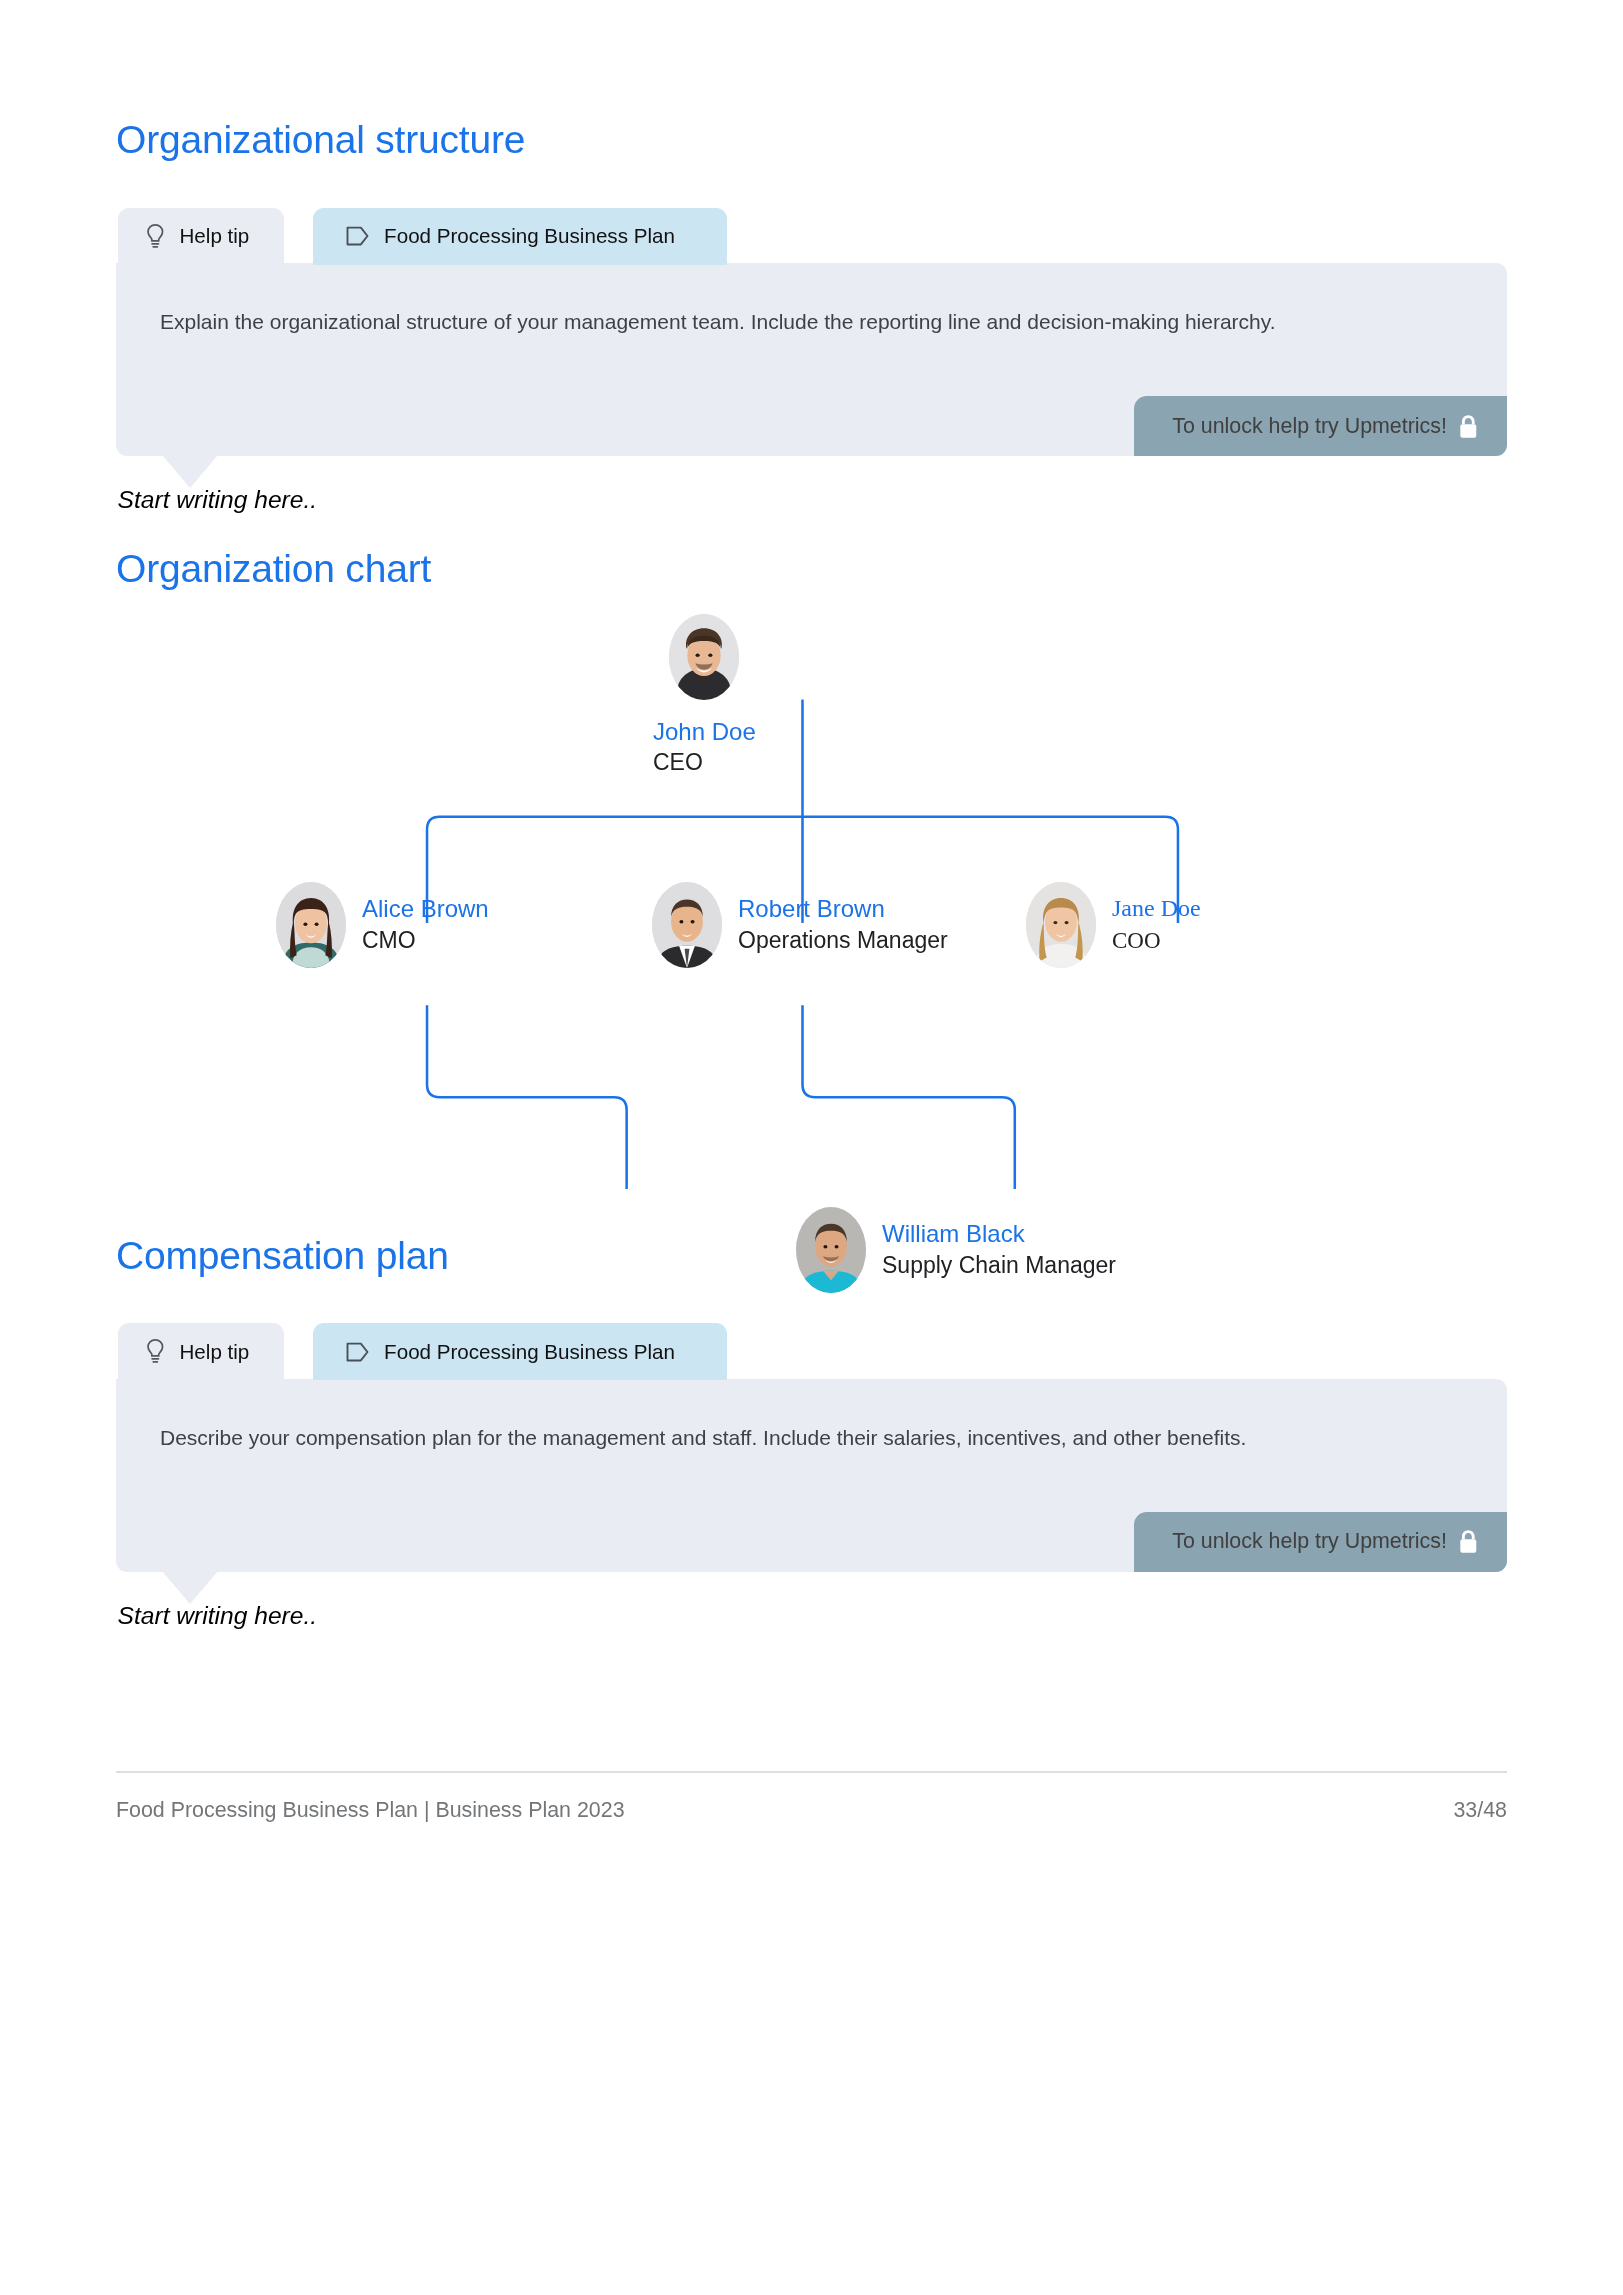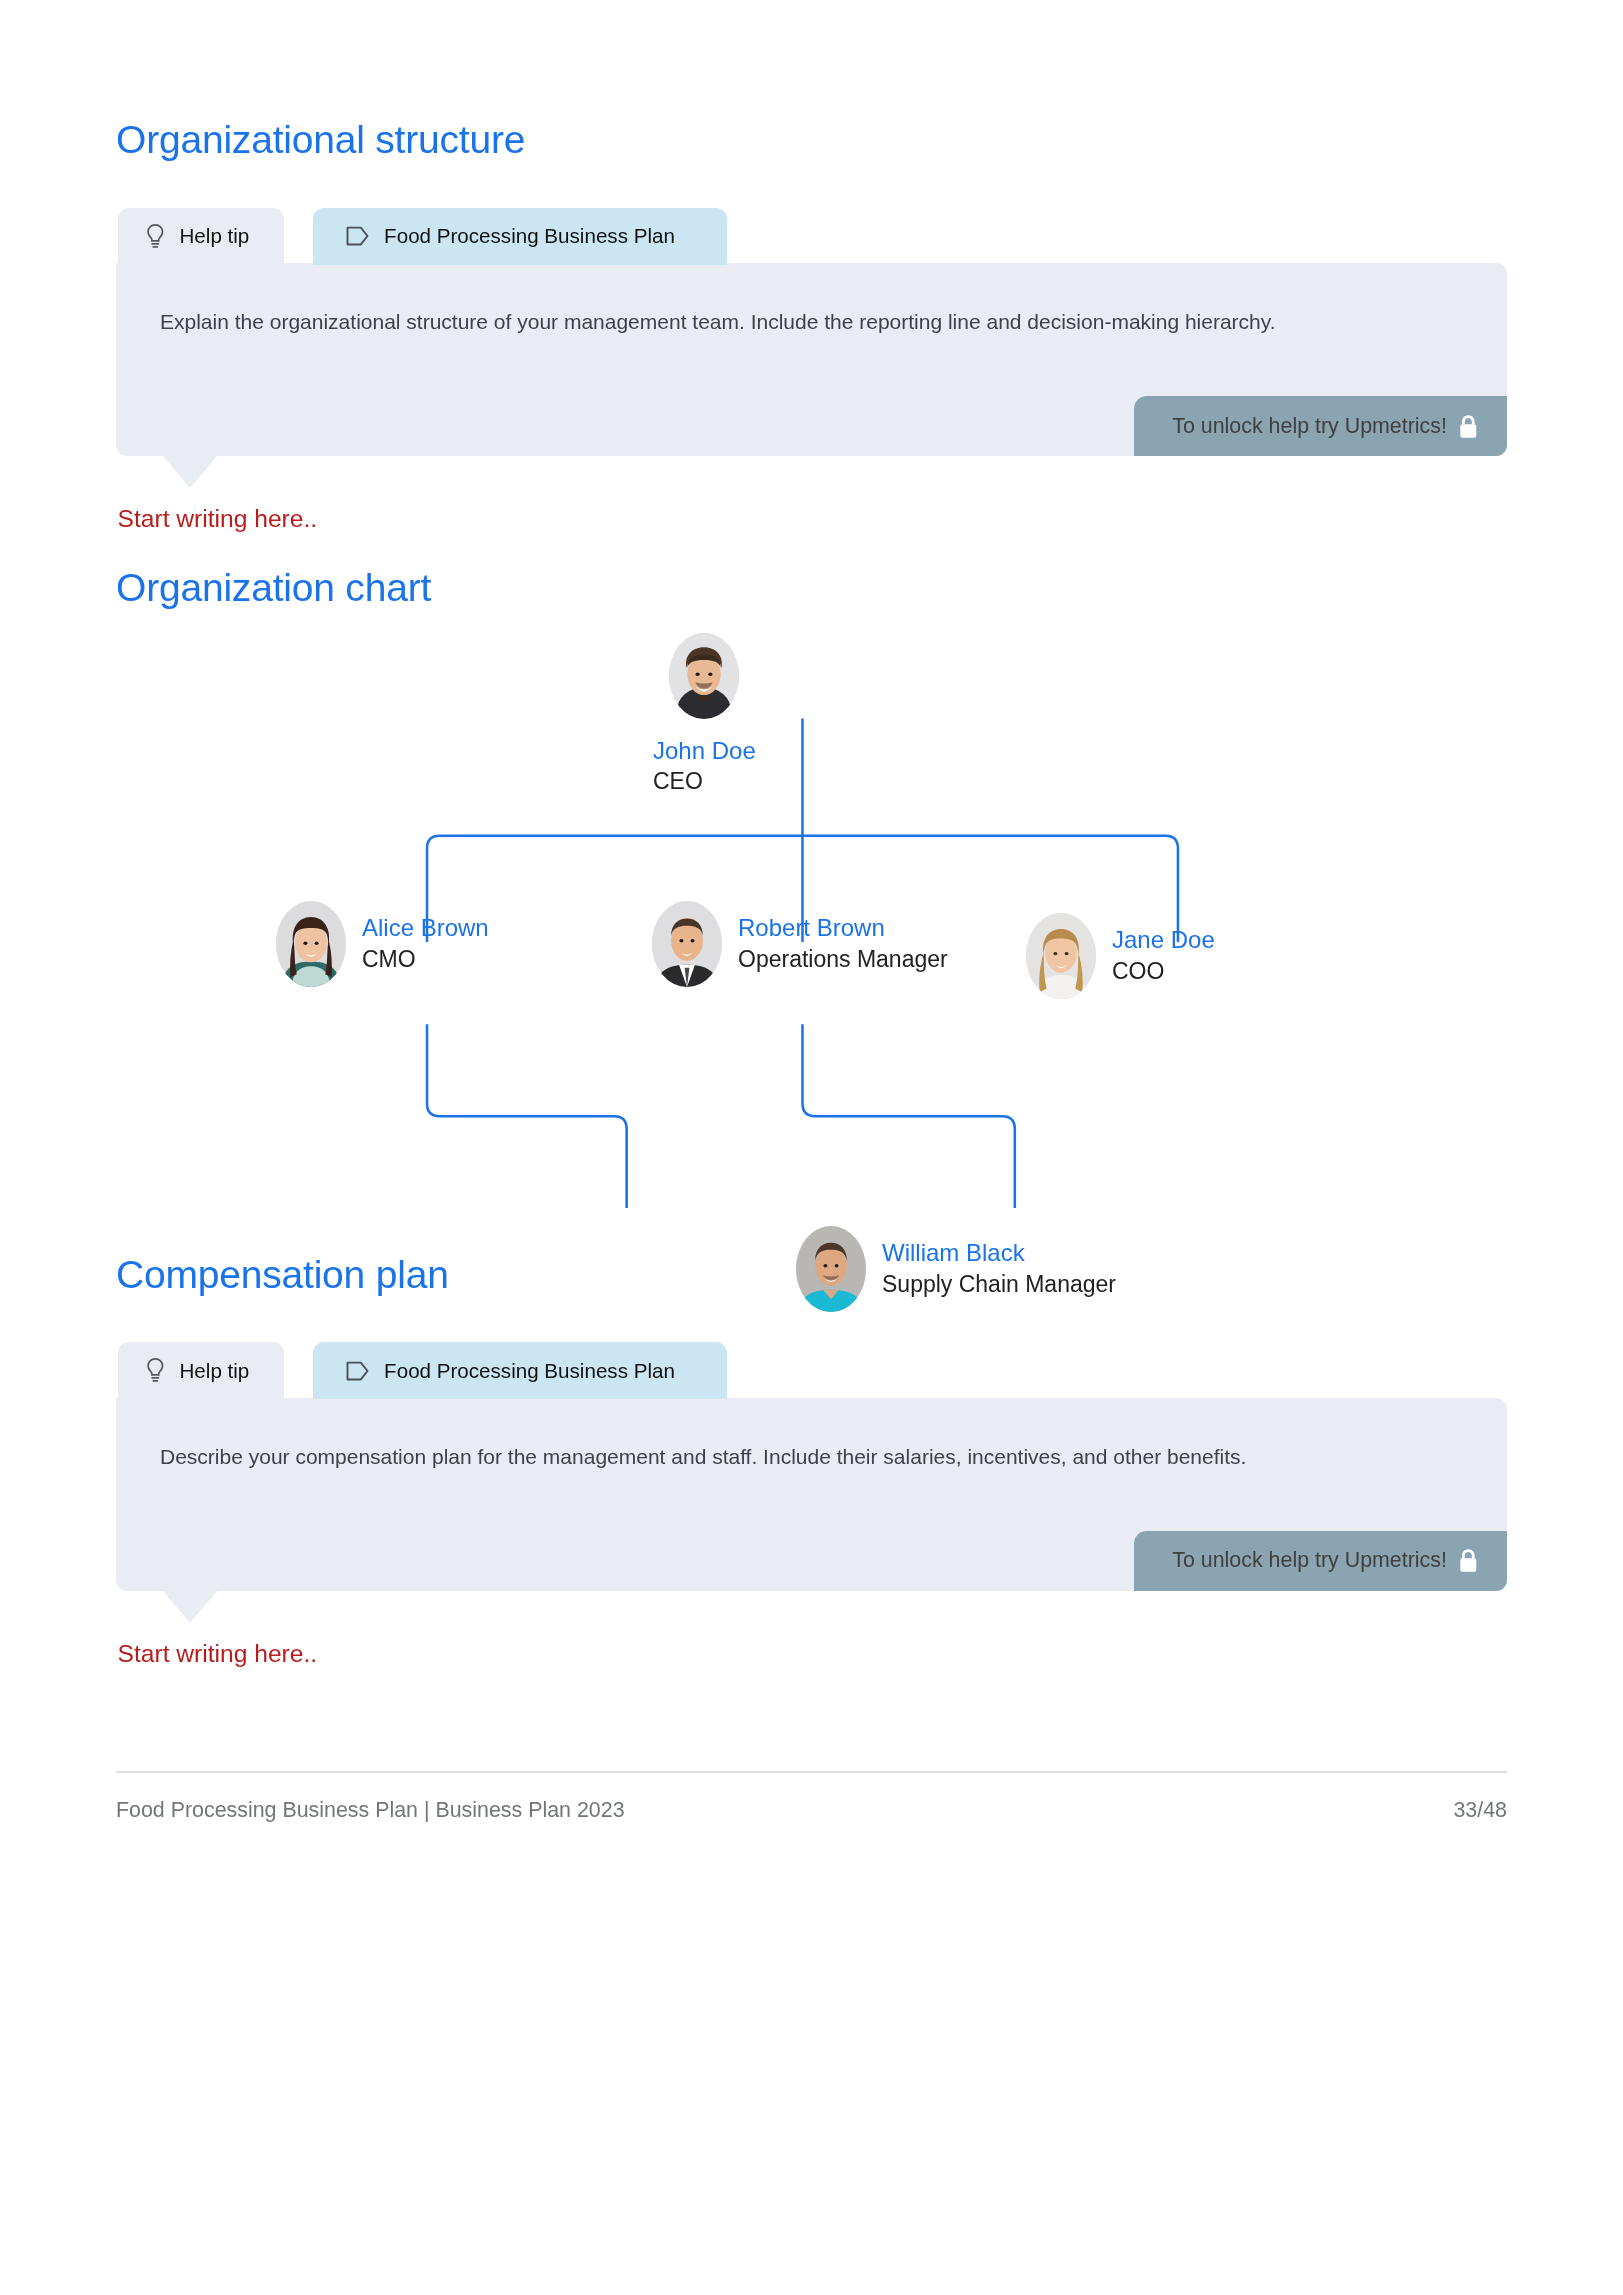--- a/index.html
+++ b/index.html
@@ -113,23 +113,24 @@
     color: #404040;
     font-size: 21.4px;
     padding: 17.4px 28.5px 17.4px 38px;
     border-top-left-radius: 12.7px;
     border-bottom-right-radius: 11px;
     white-space: nowrap;
   }
   .unlock-badge svg { display: block; flex: none; }
 
   .start-writing {
-    color: #b91c1c;
+    font-style: italic;
+    color: #000000;
     font-size: 24.6px;
-    padding-top: 49px;
+    padding-top: 30px;
     padding-left: 1.6px;
   }
 
   
   .org-chart {
     position: relative;
     width: 1392px;
     height: 564px;
     margin-top: 20.6px;
   }
@@ -315,21 +316,21 @@
           <ellipse cx="51" cy="50" rx="2.5" ry="2.1" fill="#20150f"></ellipse>
           <path d="M37 65q7 5 14 0q-7 8-14 0z" fill="#ffffff"></path>
         </svg>
       </div>
       <div class="node-text">
         <span class="node-name">Robert Brown</span>
         <span class="node-role">Operations Manager</span>
       </div>
     </div>
 
-    <div class="node" style="left:910px; top:280px;">
+    <div class="node" style="left:910px; top:268px;font-family:Liberation Serif, serif;">
       <div class="avatar">
         <svg class="face" viewBox="0 0 88 108" preserveAspectRatio="xMidYMid slice">
           <rect width="88" height="108" fill="#e4e3e1"></rect>
           <path d="M10 108c0-20 14-30 34-30s34 10 34 30z" fill="#f2f1ef"></path>
           <ellipse cx="44" cy="50" rx="20" ry="25" fill="#f0c5a3"></ellipse>
           <path d="M22 52c-3-20 7-32 22-32s25 12 22 32c-2-14-4-20-22-20s-20 6-22 20z" fill="#b98a4e"></path>
           <path d="M22 50c-5 18-6 34-5 50l9-5c-4-15-3-31-4-45z" fill="#c2964f"></path>
           <path d="M66 50c5 18 6 34 5 50l-9-5c4-15 3-31 4-45z" fill="#c2964f"></path>
           <ellipse cx="37" cy="51" rx="2.5" ry="2.1" fill="#3a2a1a"></ellipse>
           <ellipse cx="51" cy="51" rx="2.5" ry="2.1" fill="#3a2a1a"></ellipse>

